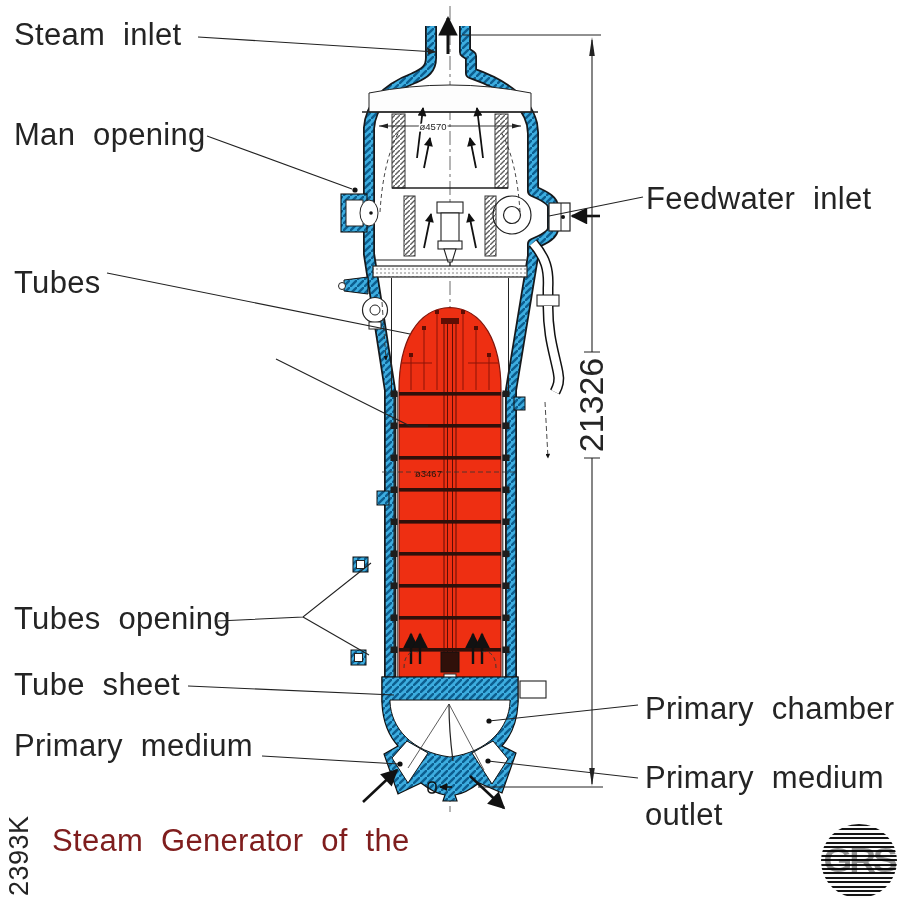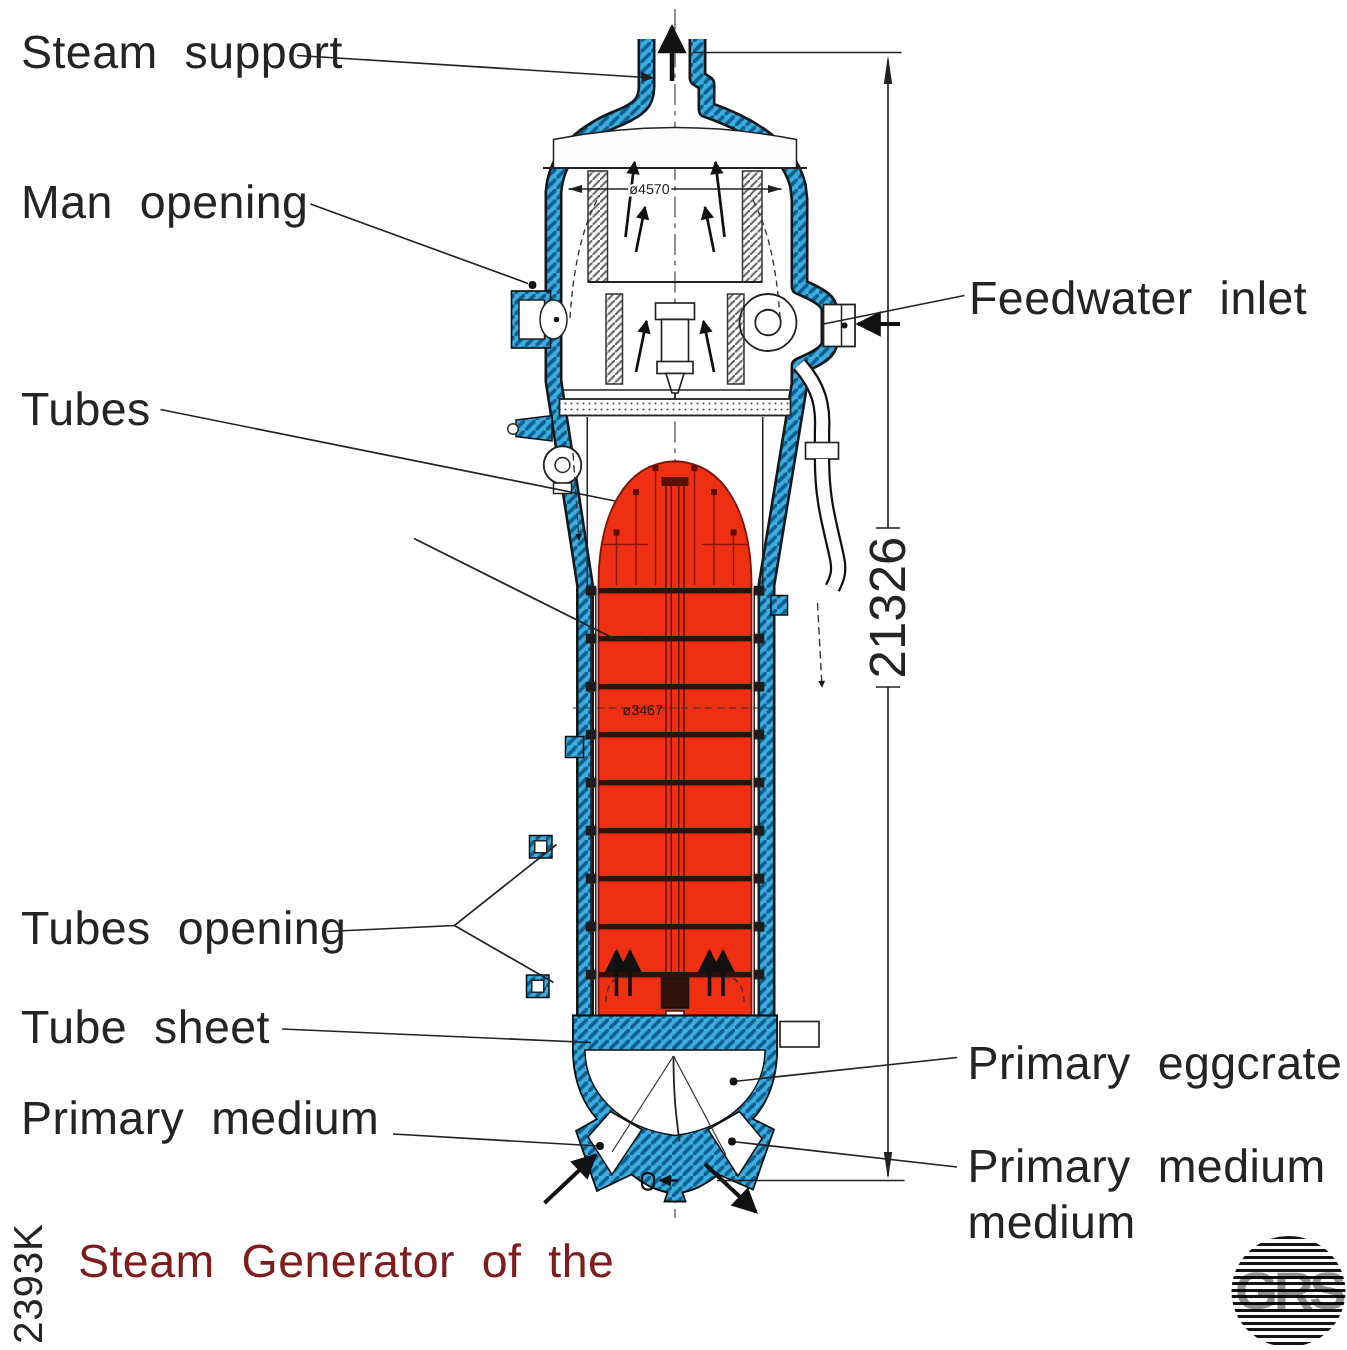--- a/index.html
+++ b/index.html
@@ -299,46 +299,46 @@
     <line class="ld" x1="262" y1="756" x2="399" y2="764"></line>
     <circle cx="400" cy="764" r="2.6" fill="#111"></circle>
     <line class="ld" x1="638" y1="705" x2="489" y2="721"></line>
     <circle cx="489" cy="721" r="2.6" fill="#111"></circle>
     <line class="ld" x1="638" y1="778" x2="488" y2="761"></line>
     <circle cx="488" cy="761" r="2.6" fill="#111"></circle>
   </g>
 </svg>
 
 <div class="lbl" style="left:14px;top:16px">
-  <span>Steam support</span>
+  <span>Steam inlet</span>
 </div>
 <div class="lbl" style="left:14px;top:116px">
   <span>Man opening</span>
 </div>
 <div class="lbl" style="left:646px;top:180px">
   <span>Feedwater inlet</span>
 </div>
-<div class="lbl" style="left:14px;top:254px">
+<div class="lbl" style="left:14px;top:264px">
   <span>Tubes</span>
 </div>
 <div class="lbl" style="left:14px;top:600px">
   <span>Tubes opening</span>
 </div>
 <div class="lbl" style="left:14px;top:666px">
   <span>Tube sheet</span>
 </div>
 <div class="lbl" style="left:14px;top:727px">
   <span>Primary medium</span>
 </div>
 <div class="lbl" style="left:645px;top:690px">
-  <span>Primary eggcrate</span>
+  <span>Primary chamber</span>
 </div>
 <div class="lbl" style="left:645px;top:759px">
   <span>Primary medium</span>
-  <span class="sub">medium</span>
+  <span class="sub">outlet</span>
 </div>
 
 <div id="docnum">2393K</div>
 <div id="title">
   <div>Steam Generator of the</div>
 </div>
 <div id="grs-logo">
   <span class="txt">GRS</span>
   <span class="scan"></span>
 </div>

